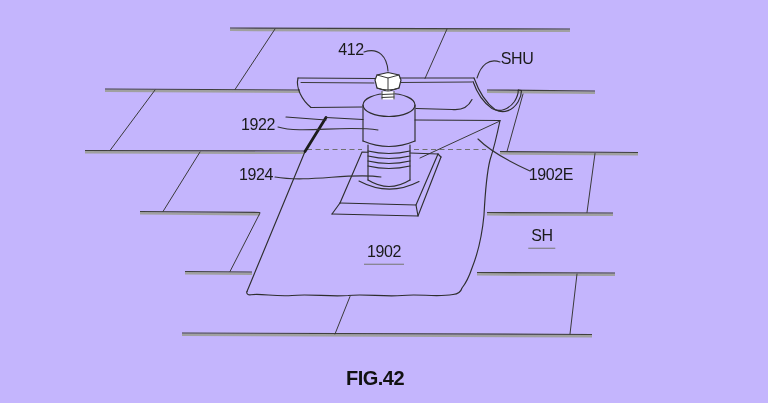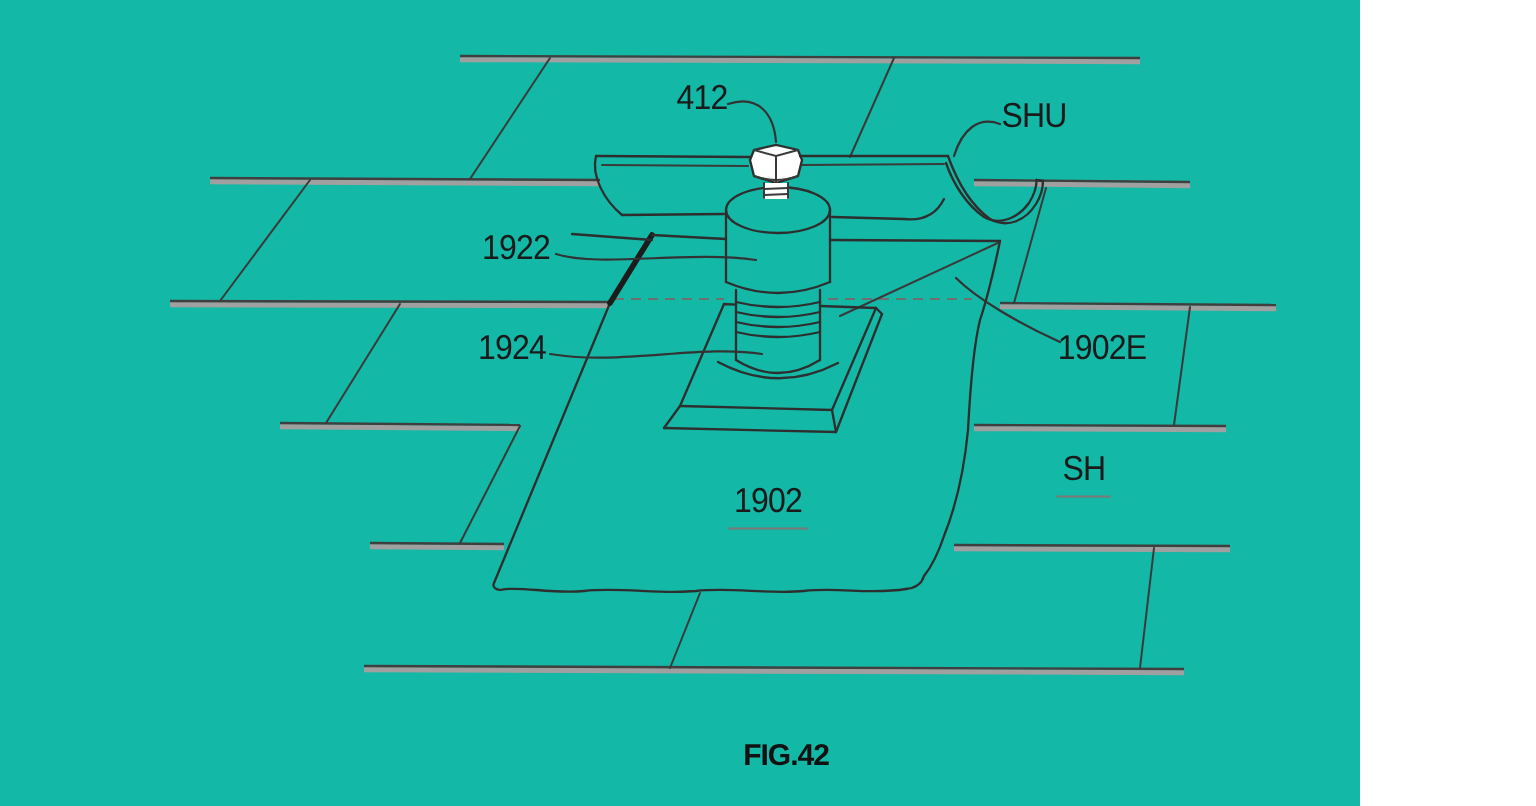--- a/index.html
+++ b/index.html
@@ -1,41 +1,41 @@
 <!DOCTYPE html>
 <html><head>
 <meta charset="utf-8">
 <style>
   html,body{margin:0;padding:0;background:#ffffff;}
   .canvas{
     position:relative;
-    width:680px;height:403px;
-    background:#14b8a6;
+    width:768px;height:403px;
+    background:#c4b5fd;
     font-family:"Liberation Sans", sans-serif;
     overflow:hidden;
   }
   .canvas svg{position:absolute;left:0;top:0;}
   .lbl{
     position:absolute;
     transform:translate(-50%,-50%) scaleY(1.08);
     font-size:16px;
     letter-spacing:-0.4px;
     color:#1a1a1a;
     white-space:nowrap;
     line-height:1;
   }
   .lbl.ul{
     border-bottom:1.5px solid #7a7a7a;
     padding:0 3px 3px 3px;
   }
   .caption{
     position:absolute;
-    left:393px;top:378px;
+    left:375px;top:378px;
     transform:translate(-50%,-50%);
-    font-size:15px;
+    font-size:20px;
     font-weight:bold;
     letter-spacing:-0.5px;
     color:#111;
     white-space:nowrap;
   }
   
   .ln   {fill:none;stroke:#2e2e2e;stroke-width:1.15;stroke-linecap:round;}
   .thin {fill:none;stroke:#3a3a3a;stroke-width:1;stroke-linecap:round;}
   .band {fill:none;stroke:#a0a0a0;stroke-width:2.6;stroke-linecap:butt;}
   .edge {fill:none;stroke:#3f3f3f;stroke-width:1.2;stroke-linecap:butt;}

